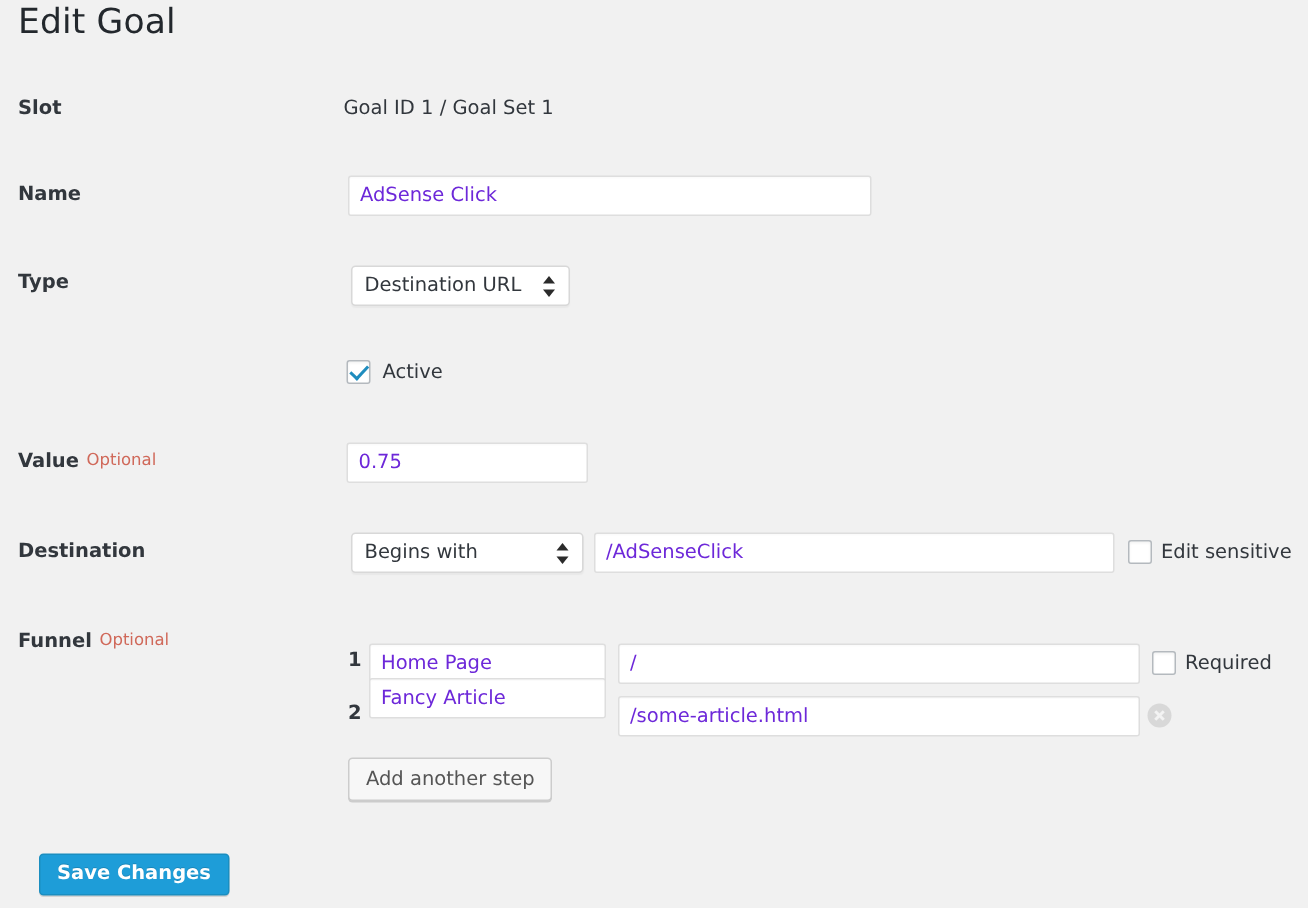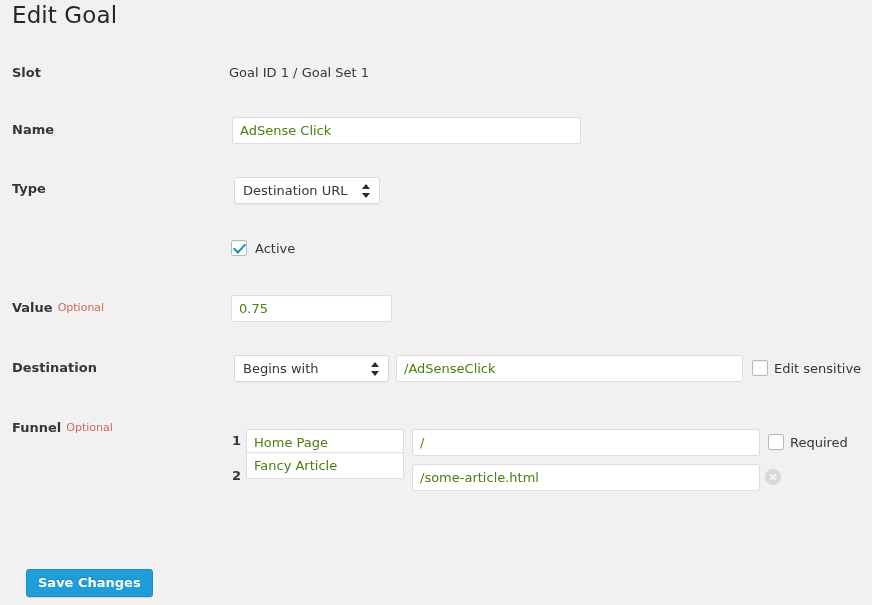--- a/index.html
+++ b/index.html
@@ -57,21 +57,21 @@
 
   
   .tinput {
     position: absolute;
     height: 27px;
     background: #fff;
     border: 1px solid #dedede;
     border-radius: 2px;
     font-family: "DejaVu Sans", "Liberation Sans", sans-serif;
     font-size: 13px;
-    color: #4d7c0f;
+    color: #6d28d9;
     padding: 0 7px;
     line-height: 25px;
     outline: none;
     box-shadow: 0 1px 1px rgba(0,0,0,0.02) inset;
   }
 
   
   .sel-wrap {
     position: absolute;
     height: 27px;
@@ -267,17 +267,18 @@
       <div class="cbox-label" style="left:790px; top:15px;">Required</div>
     </div>
 
     <div>
       <div class="step-num" style="left:229px; top:48px;">2</div>
       <input class="tinput" style="left: 246px; top: 32px; width: 158px;" type="text" value="Fancy Article">
       <input class="tinput" style="left: 412px; top: 44px; width: 348px;" type="text" value="/some-article.html">
       <div class="remove-icon" style="left:765px; top:49px;"></div>
     </div>
 
+    <button class="btn-secondary" style="left:232px; top:85px;">Add another step</button>
   </div>
 
   <button class="btn-primary" style="left:12px; top:569px;margin-left:14px;">Save Changes</button>
 
 </div>
 
 </body></html>

